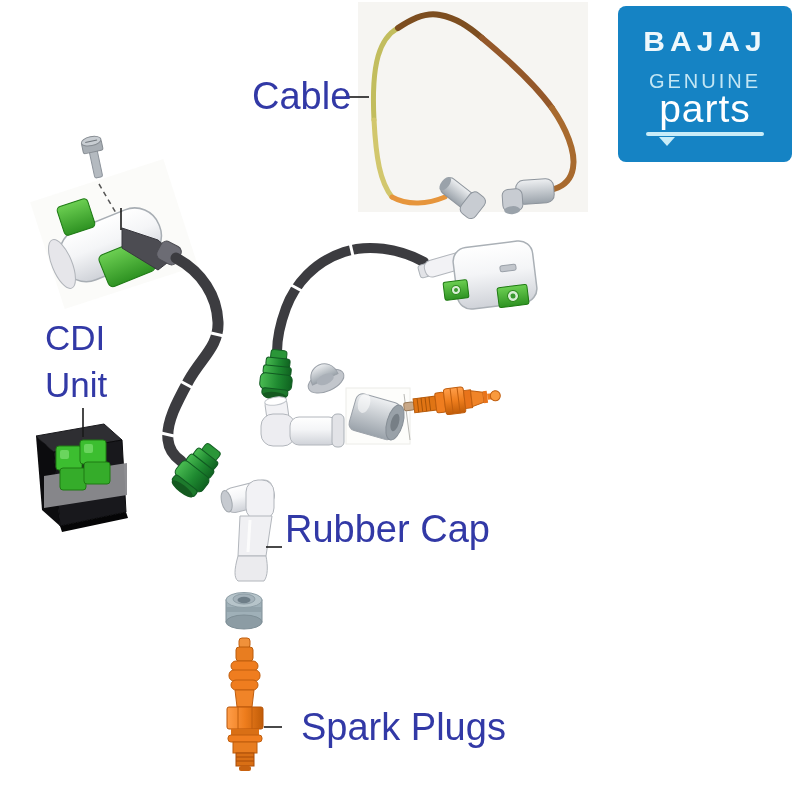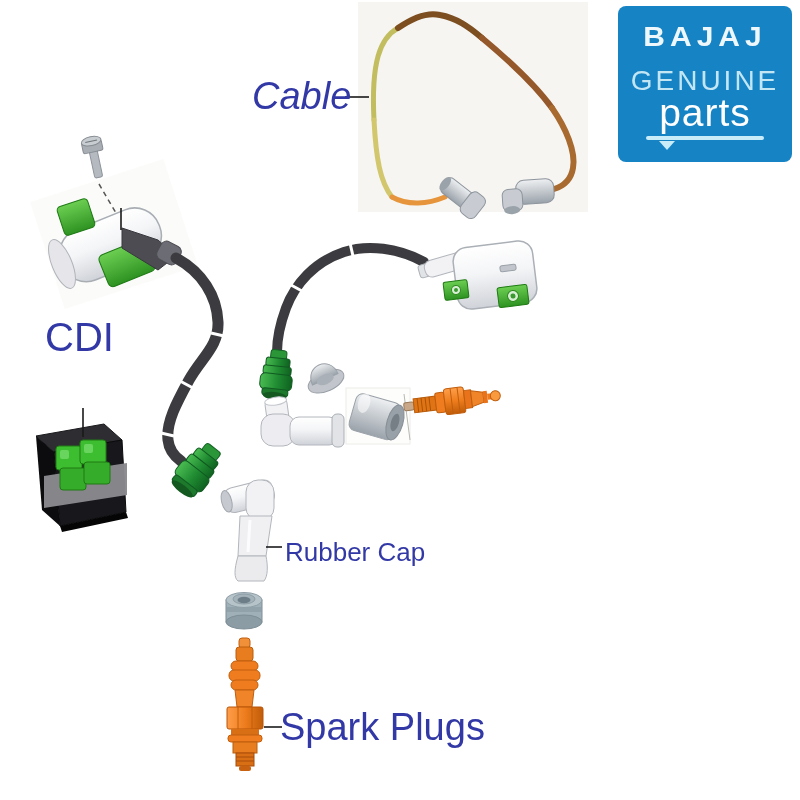--- a/index.html
+++ b/index.html
@@ -1,33 +1,33 @@
 <!DOCTYPE html>
 <html><head>
 <meta charset="utf-8">
 <style>
   html,body{margin:0;padding:0;background:#ffffff;}
   .canvas{position:relative;width:800px;height:800px;background:#ffffff;overflow:hidden;
           font-family:"Liberation Sans",sans-serif;}
   svg.scene{position:absolute;left:0;top:0;z-index:1;}
   .label{position:absolute;z-index:4;color:#3239a6;white-space:nowrap;
          font-family:"Liberation Sans",sans-serif;line-height:1.08;}
-  .label-cable{left:252px;top:76px;font-size:38px;font-style:italic;}
+  .label-cable{left:252px;top:76px;font-size:38px;}
   .label-ignition{left:109px;top:165px;font-size:36px;}
-  .label-cdi{left:45px;top:314px;font-size:40px;line-height:47px;}
-  .label-rubber{left:285px;top:538px;font-size:26px;}
-  .label-spark{left:280px;top:707px;font-size:38px;}
+  .label-cdi{left:45px;top:314px;font-size:35px;line-height:47px;}
+  .label-rubber{left:285px;top:509px;font-size:38px;}
+  .label-spark{left:301px;top:707px;font-size:38px;}
   .watermark{position:absolute;left:347px;top:381px;z-index:3;font-size:25px;
              color:rgba(120,160,205,0.55);letter-spacing:3px;font-weight:bold;}
   .badge{position:absolute;left:618px;top:6px;width:174px;height:156px;z-index:4;
          background:#1583c4;border-radius:8px;display:flex;flex-direction:column;
          align-items:center;justify-content:center;}
   .badge-brand{font-size:30px;font-weight:bold;letter-spacing:5px;color:#eef8fc;
                transform:scaleY(0.92);margin-top:2px;}
-  .badge-genuine{font-size:28px;letter-spacing:3px;color:#c2e6f4;margin-top:11px;}
+  .badge-genuine{font-size:20px;letter-spacing:3px;color:#c2e6f4;margin-top:11px;}
   .badge-parts{font-size:39px;font-weight:normal;letter-spacing:1px;color:#ffffff;
                margin-top:-6px;}
   .badge-underline{width:118px;height:4px;background:#c8ecf8;border-radius:2px;margin-top:1px;}
   .badge-chevron{width:0;height:0;border-left:8px solid transparent;
                  border-right:8px solid transparent;border-top:9px solid #c8ecf8;
                  position:relative;left:-38px;margin-top:1px;}
 </style>
 </head>
 <body>
 
@@ -253,20 +253,21 @@
       <line x1="121" y1="208" x2="121" y2="230"></line>
       <line x1="83" y1="408" x2="83" y2="437"></line>
       <line x1="266" y1="547" x2="282" y2="547"></line>
       <line x1="264" y1="727" x2="282" y2="727"></line>
     </g>
   </svg>
 
   <div class="label label-cable">Cable</div>
   <div class="label label-cdi">
     <div>CDI</div>
+    <div>Unit</div>
   </div>
   <div class="label label-rubber">Rubber Cap</div>
   <div class="label label-spark">Spark Plugs</div>
 
 
   <div class="badge">
     <div class="badge-brand">BAJAJ</div>
     <div class="badge-genuine">GENUINE</div>
     <div class="badge-parts">parts</div>
     <div class="badge-underline"></div>

